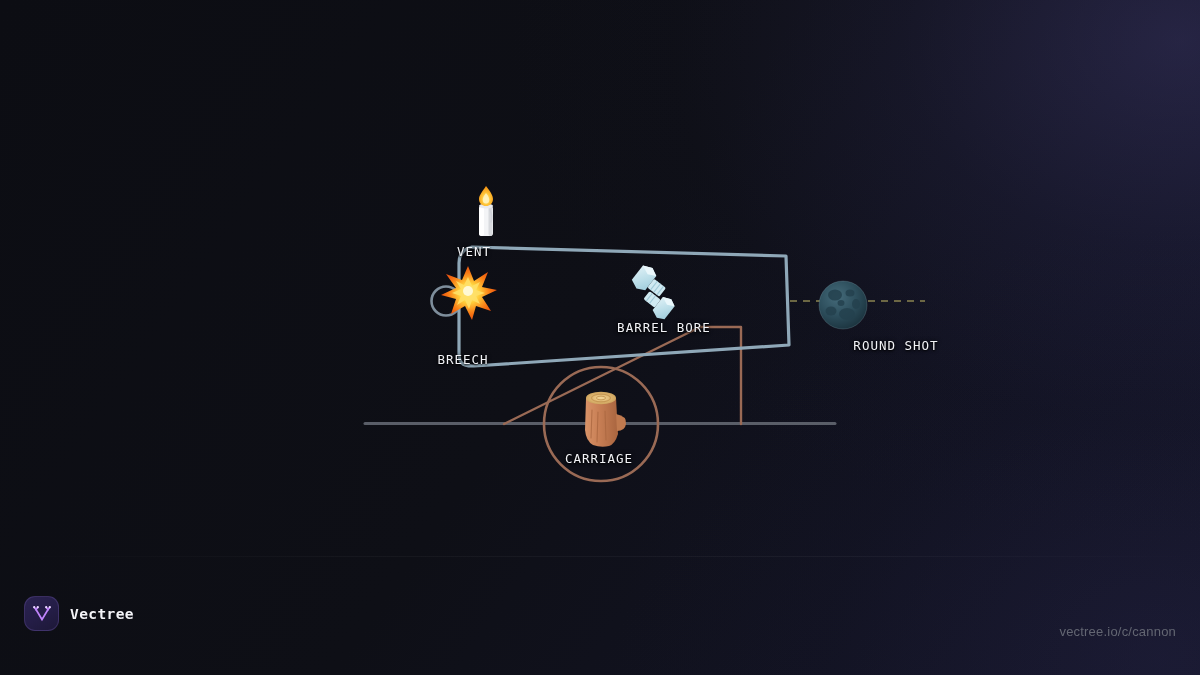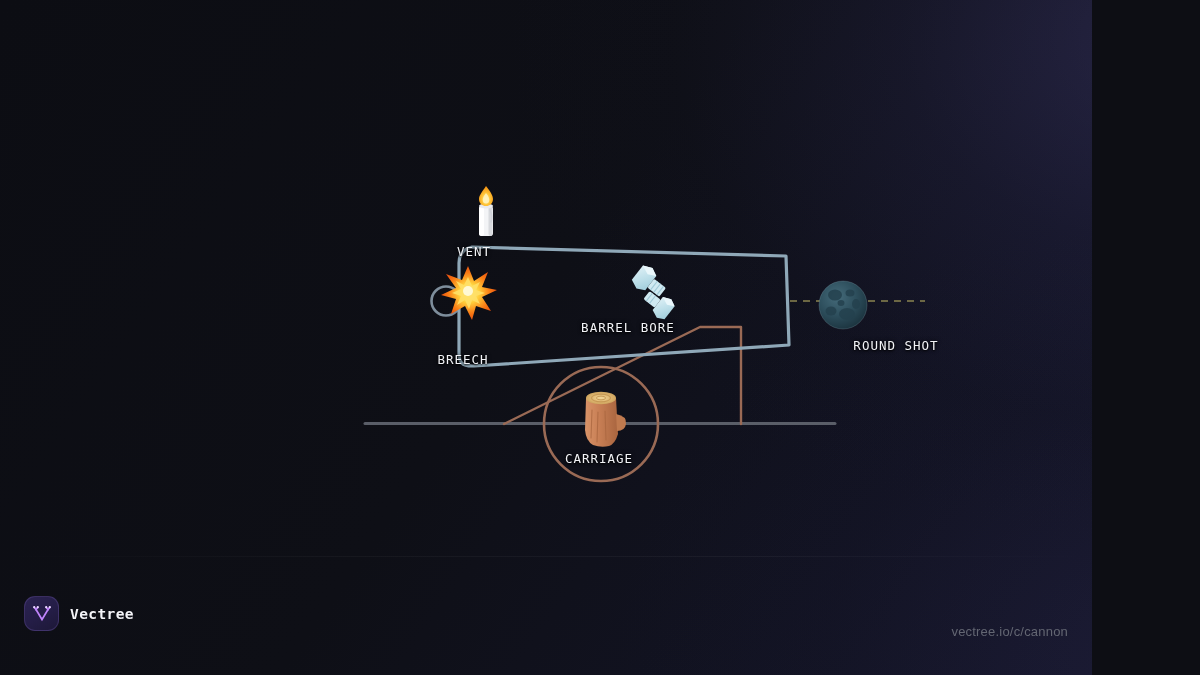--- a/index.html
+++ b/index.html
@@ -5,21 +5,21 @@
 <style>
   html, body {
     margin: 0;
     padding: 0;
     background: #0d0e14;
   }
   * { box-sizing: border-box; }
 
   #stage {
     position: relative;
-    width: 1092px;
+    width: 1200px;
     height: 675px;
     overflow: hidden;
     background:
       radial-gradient(820px 620px at 1180px 40px, rgba(86,78,150,0.30) 0%, rgba(60,56,112,0.16) 34%, rgba(30,30,60,0.05) 62%, rgba(13,14,20,0) 82%),
       radial-gradient(700px 560px at 1160px 660px, rgba(56,50,104,0.18) 0%, rgba(30,28,62,0.07) 48%, rgba(13,14,20,0) 78%),
       linear-gradient(125deg, #0c0d13 0%, #0e0f16 48%, #121322 78%, #151629 100%);
     font-family: "DejaVu Sans Mono", "Liberation Mono", monospace;
   }
 
   
@@ -230,21 +230,21 @@
       <path d="M 0 -26 C 5 -20 7 -16 7 -13 C 7 -8.5 3.6 -6 0 -6 C -3.6 -6 -7 -8.5 -7 -13 C -7 -16.5 -4 -20 0 -26 Z" fill="url(#flameGrad)"></path>
       <path d="M 0 -19 C 2.6 -15.5 3.3 -13.6 3.3 -12 C 3.3 -9.6 1.9 -8.4 0 -8.4 C -1.9 -8.4 -3.3 -9.6 -3.3 -12 C -3.3 -13.8 -2.4 -15.6 0 -19 Z" fill="#fff3bb" opacity="0.9"></path>
     </g>
 
   </svg>
 
   <div class="node-label" style="left:474px; top:244px;">VENT</div>
 
   <div class="node-label" style="left:463px; top:320px;margin-top:32px;">BREECH</div>
 
-  <div class="node-label" style="left:628px; top:320px;">BARREL BORE</div>
+  <div class="node-label" style="left:664px; top:320px;">BARREL BORE</div>
 
   <div class="node-label" style="left:896px; top:338px;">ROUND SHOT</div>
 
   <div class="node-label" style="left:599px; top:451px;">CARRIAGE</div>
 
   <div id="footer-sep"></div>
 
   <div id="brand">
     <div id="brand-logo">
       <svg width="22" height="22" viewBox="0 0 22 22" xmlns="http://www.w3.org/2000/svg">

